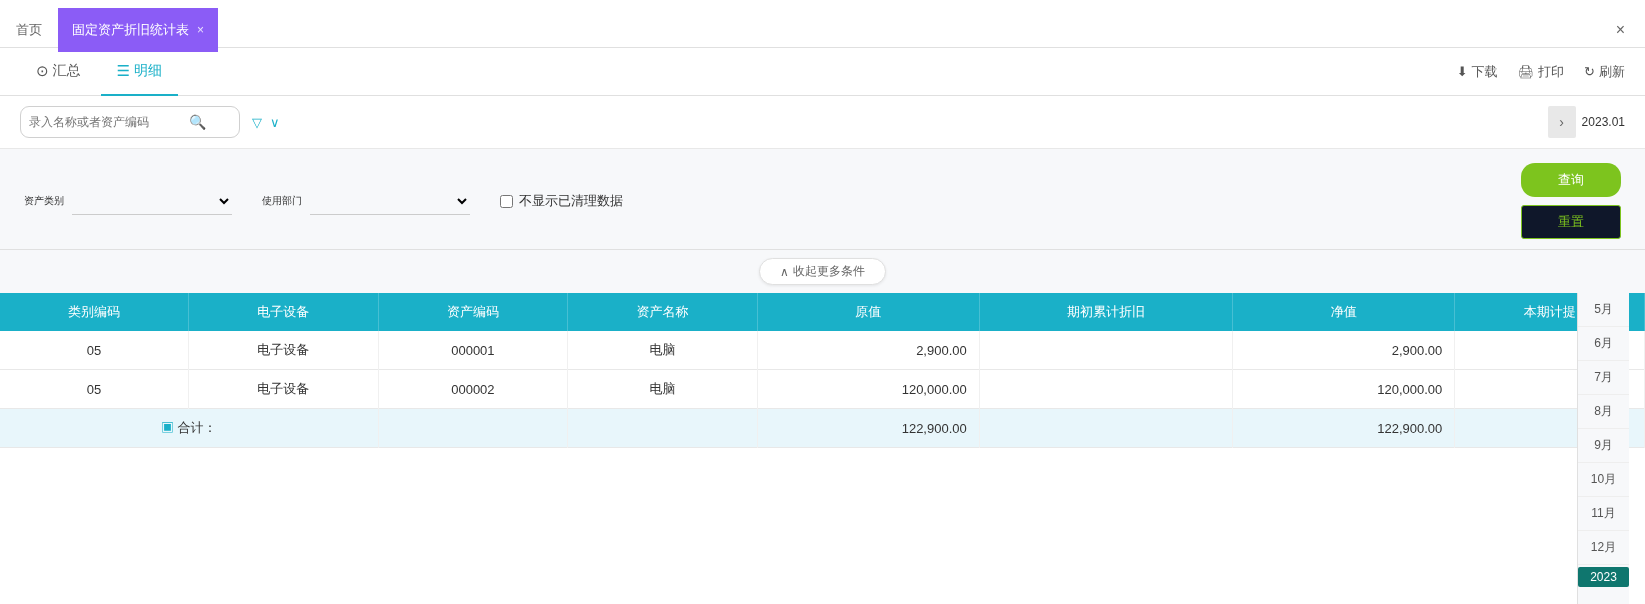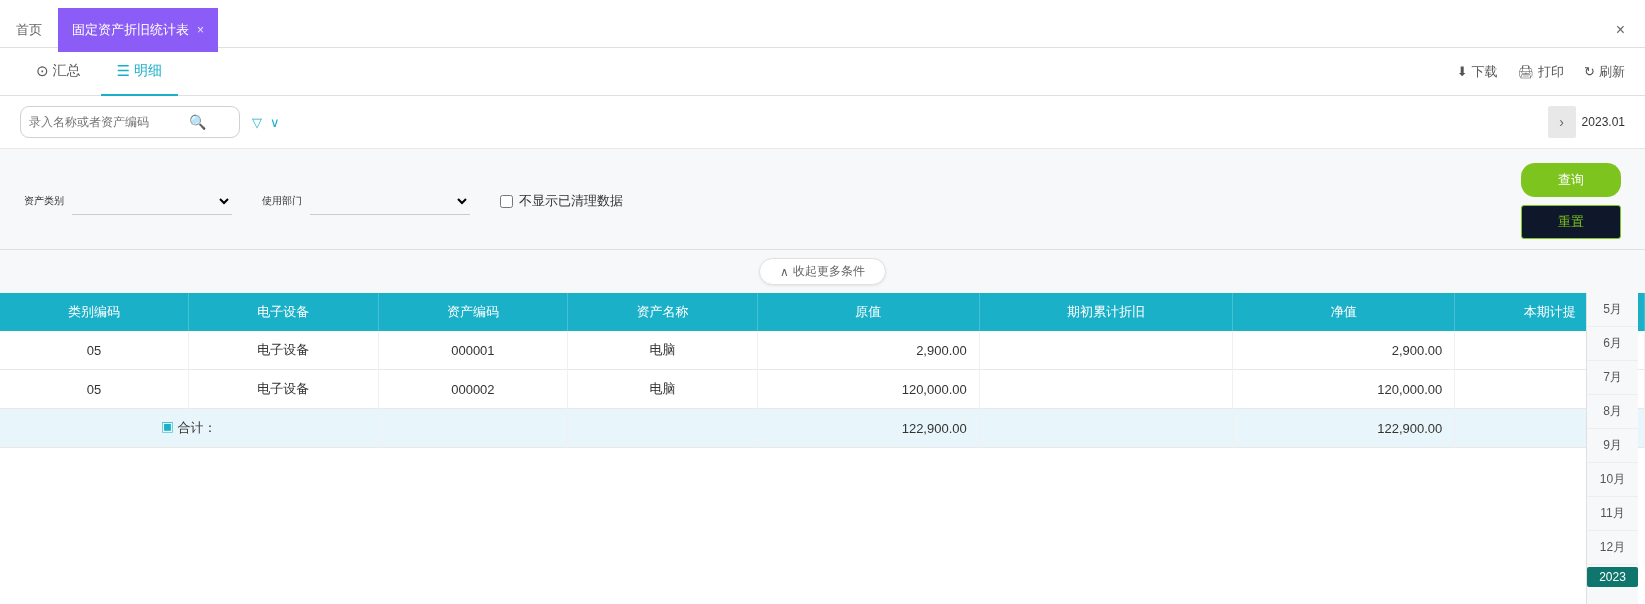--- a/index.html
+++ b/index.html
@@ -297,21 +297,21 @@
       text-align: center;
       border-right: 1px solid #f0f0f0;
     }
     tbody td.num {
       text-align: right;
     }
 
     
     .side-panel {
       position: absolute;
-      right: 7px;
+      right: 16px;
       top: 0;
       width: 52px;
       height: 100%;
       background: #f7f8fa;
       border-left: 1px solid #e0e0e0;
       display: flex;
       flex-direction: column;
       align-items: center;
     }
     .month-item {

